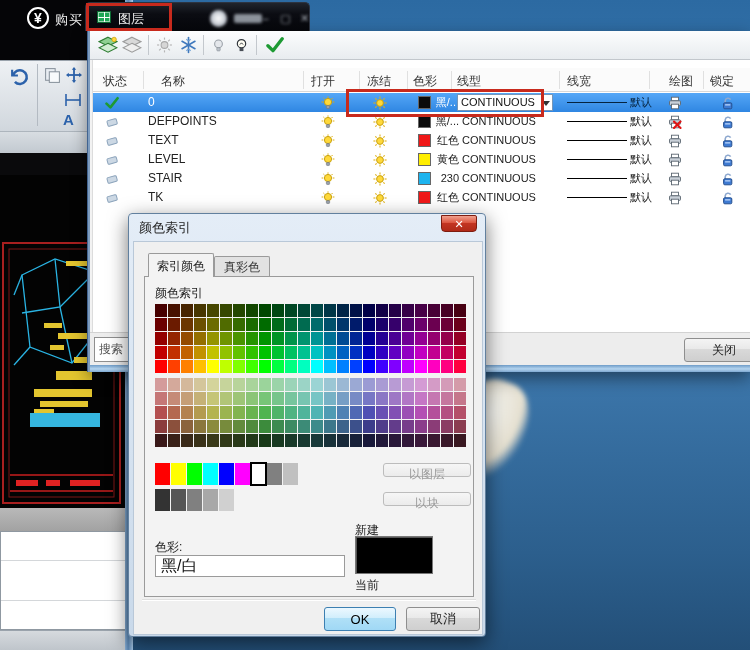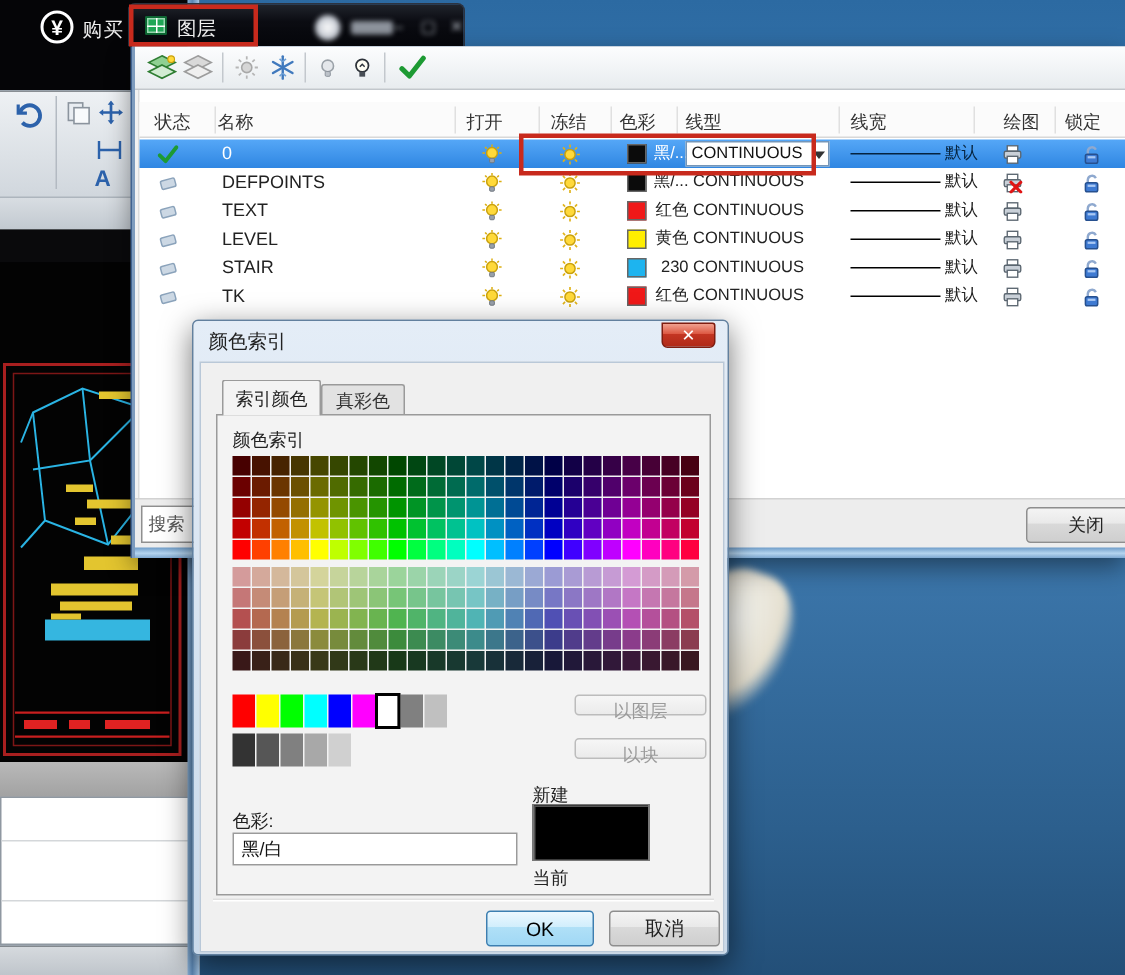--- a/index.html
+++ b/index.html
@@ -101,21 +101,21 @@
   #aci-grid-2{top:101px}
   .sgrid{position:absolute;display:grid;gap:1px}
   #std-colors{left:10px;top:186px;grid-template-columns:repeat(9,15px);grid-auto-rows:22px}
   #gray-colors{left:10px;top:212px;grid-template-columns:repeat(5,15px);grid-auto-rows:22px}
   .scell{width:15px;height:22px}
   .scell.sel{outline:2px solid #000;outline-offset:-1px;z-index:2}
   .dbtn{position:absolute;left:238px;width:88px;height:14px;background:linear-gradient(180deg,#f6f6f6,#ebebeb);
     border:1px solid #bcbcbc;border-radius:3px;color:#9b9b9b;font-size:12px;line-height:20px;font-family:inherit}
   #new-label{left:210px;top:245px;font-size:12px}
   #color-label{left:10px;top:262px;font-size:12px}
-  #color-input{left:10px;top:278px;width:190px;height:22px;border:1px solid #9a9a9a;background:#fff;font-size:12px;padding:2px 5px;font-family:inherit;color:#111}
+  #color-input{left:10px;top:278px;width:190px;height:22px;border:1px solid #9a9a9a;background:#fff;font-size:16px;padding:2px 5px;font-family:inherit;color:#111}
   #preview{left:210px;top:259px;width:78px;height:38px;border:1px solid #777;box-shadow:inset 1px 1px 0 #555}
   #current-label{left:210px;top:300px;font-size:12px}
   #cdlg-sep{left:8px;top:357px;width:334px;height:1px;background:#dfdfdf;box-shadow:0 1px 0 #fff}
   #ok-btn{left:190px;top:365px;width:72px;height:24px;background:linear-gradient(180deg,#ecf8ff,#d1eefc 45%,#b0e0f7 46%,#a0d8f5);
     border:1px solid #3c7fb1;border-radius:3px;font-size:13px;font-family:inherit}
   #cancel-btn{left:272px;top:365px;width:74px;height:24px;line-height:22px;font-size:13px}
 </style>
 </head>
 <body>
 
@@ -346,21 +346,21 @@
       </svg>
     <div class="abs tb-sep" style="left:166px"></div>
     <svg class="abs tb-ico" style="left:176px;width:18px">
         <use href="#i-check"></use>
       </svg>
   </div>
 
   <div id="lw-list" class="abs">
     <div id="lw-header" class="abs">
       <span class="abs hlabel" style="left:10px">状态</span>
-      <span class="abs hlabel" style="left:52px">名称</span>
+      <span class="abs hlabel" style="left:68px">名称</span>
       <span class="abs hlabel" style="left:218px">打开</span>
       <span class="abs hlabel" style="left:274px">冻结</span>
       <span class="abs hlabel" style="left:320px">色彩</span>
       <span class="abs hlabel" style="left:364px">线型</span>
       <span class="abs hlabel" style="left:474px">线宽</span>
       <span class="abs hlabel" style="left:576px">绘图</span>
       <span class="abs hlabel" style="left:617px">锁定</span>
       <div class="abs hsep" style="left:50px"></div>
       <div class="abs hsep" style="left:210px"></div>
       <div class="abs hsep" style="left:266px"></div>

